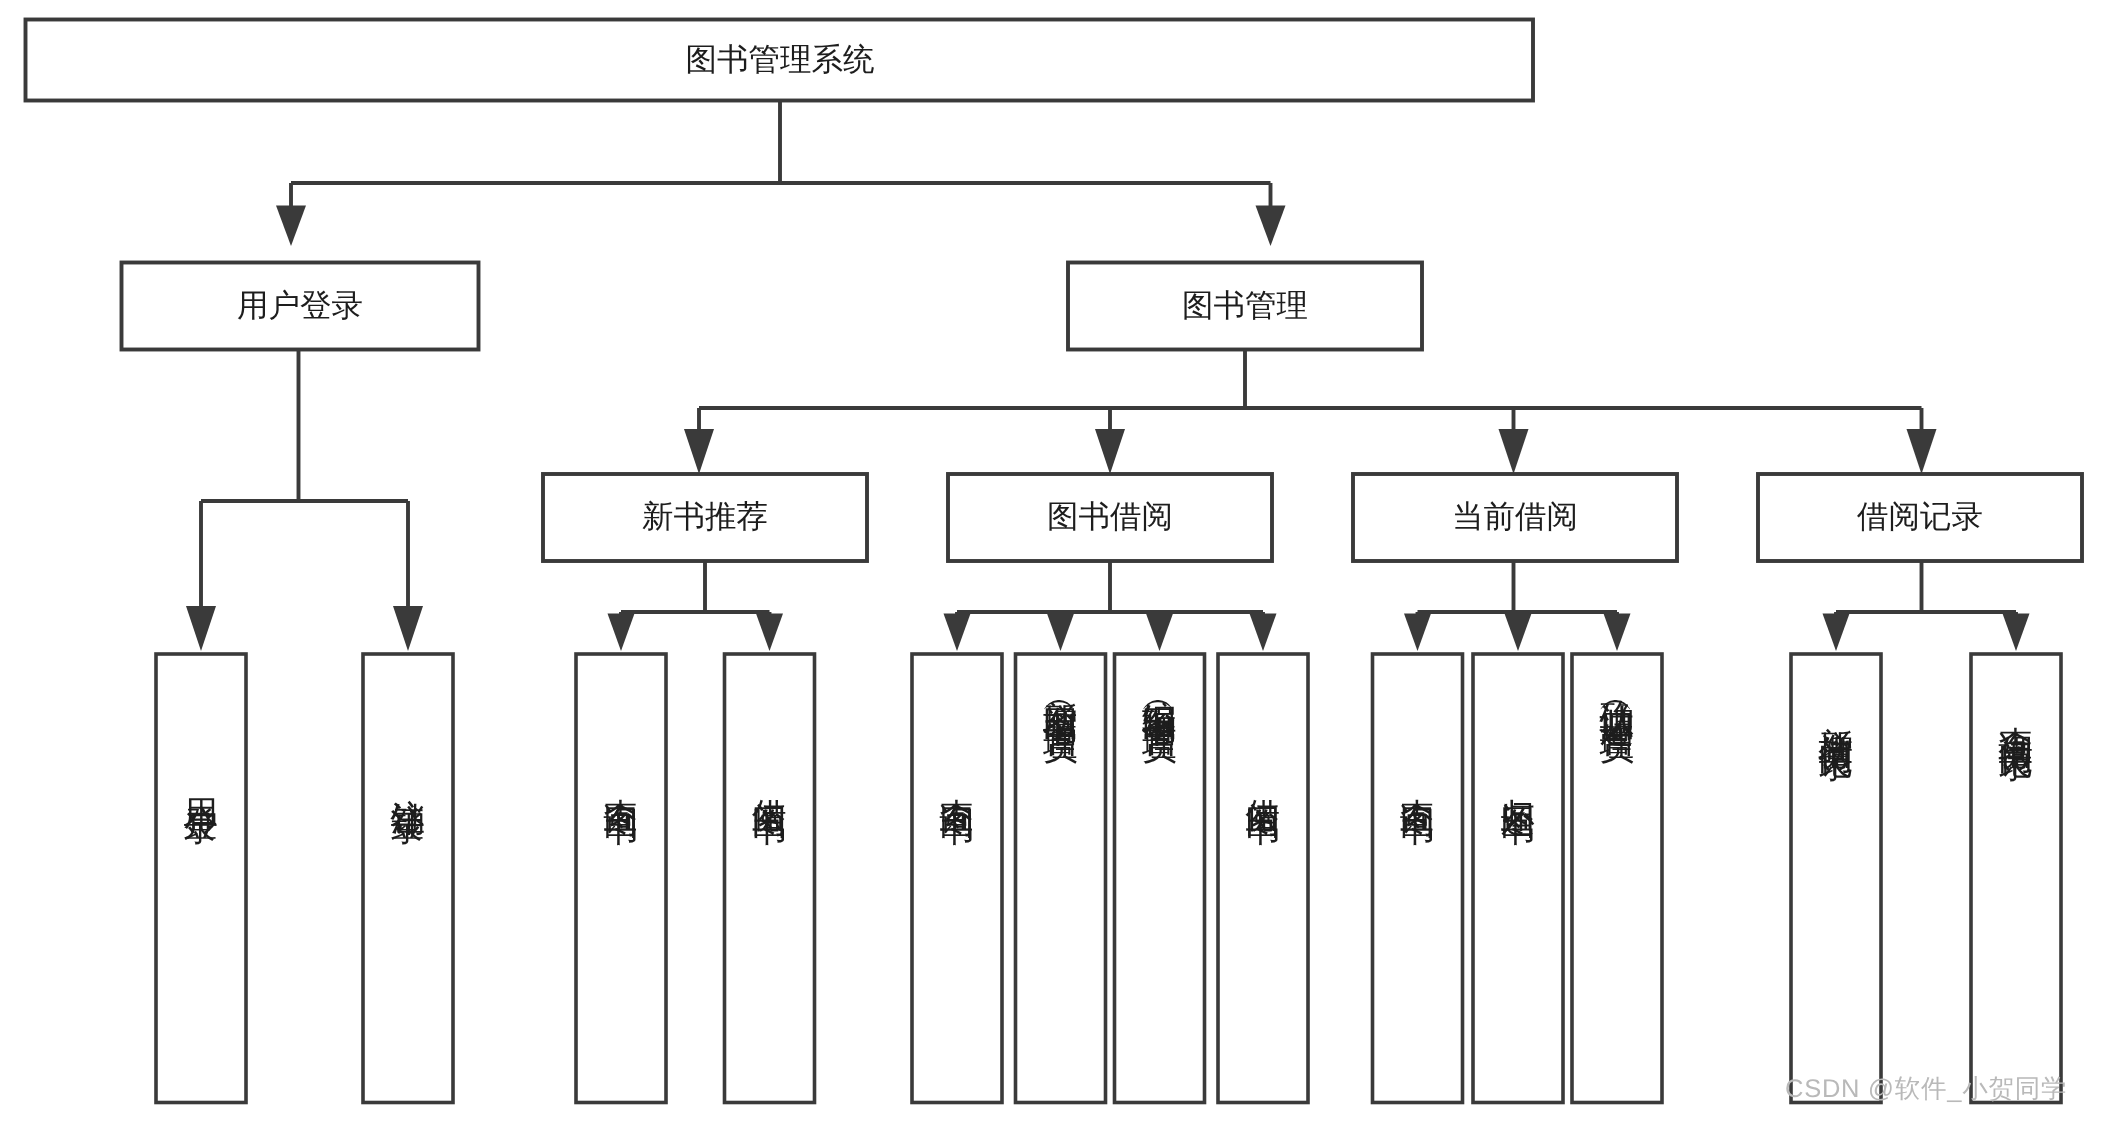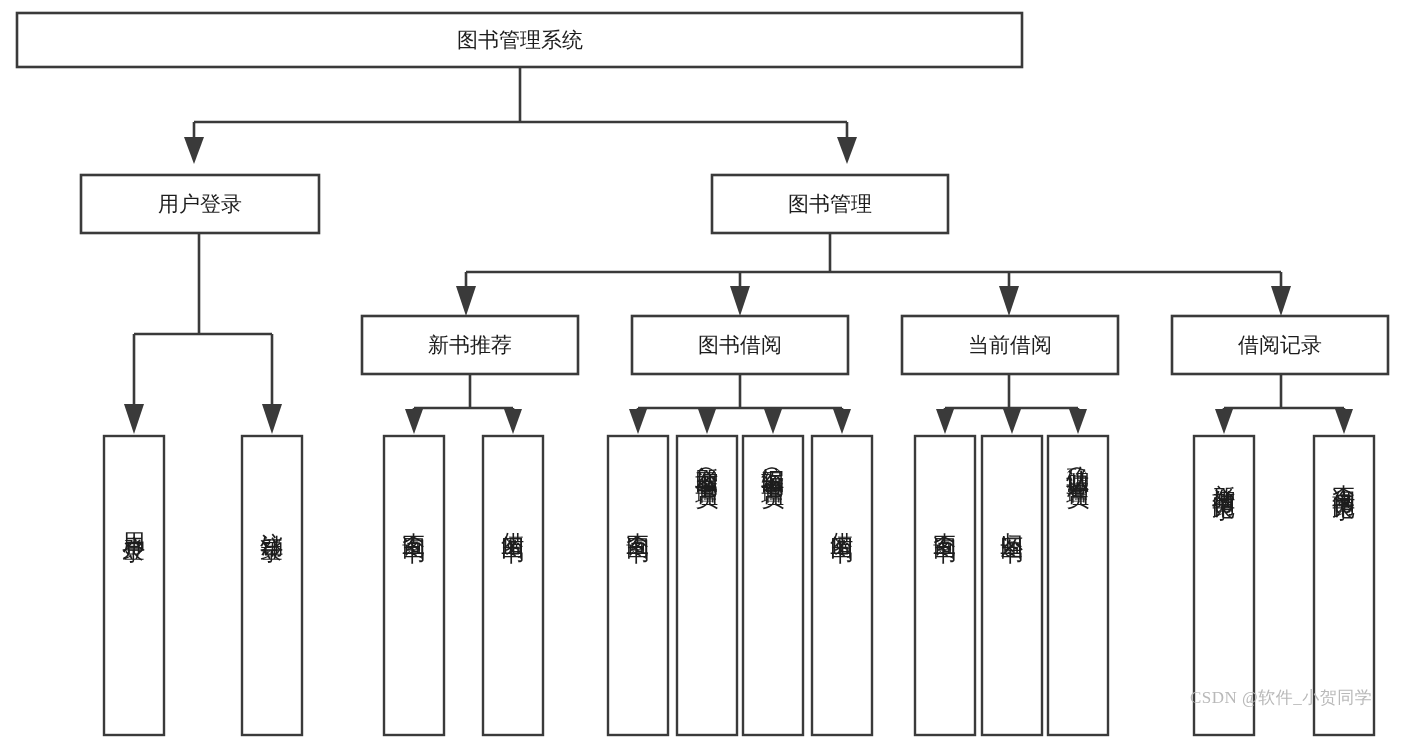--- a/index.html
+++ b/index.html
@@ -65,22 +65,22 @@
     font-family: "Liberation Sans", "DejaVu Sans", sans-serif;
     font-size: 23px;
     line-height: 1.16;
     letter-spacing: 3px;
     color: #1d1d1d;
     white-space: nowrap;
   }
   .watermark {
     position: absolute;
     left: 1190px;
-    top: 686px;
-    font-family: Liberation Serif, serif;
+    top: 714px;
+    font-family: Liberation Sans, sans-serif;
     font-size: 17px;
     color: #b9b9b9;
     letter-spacing: 0.5px;
     white-space: nowrap;
     pointer-events: none;
   }
 </style>
 </head>
 <body>
 

